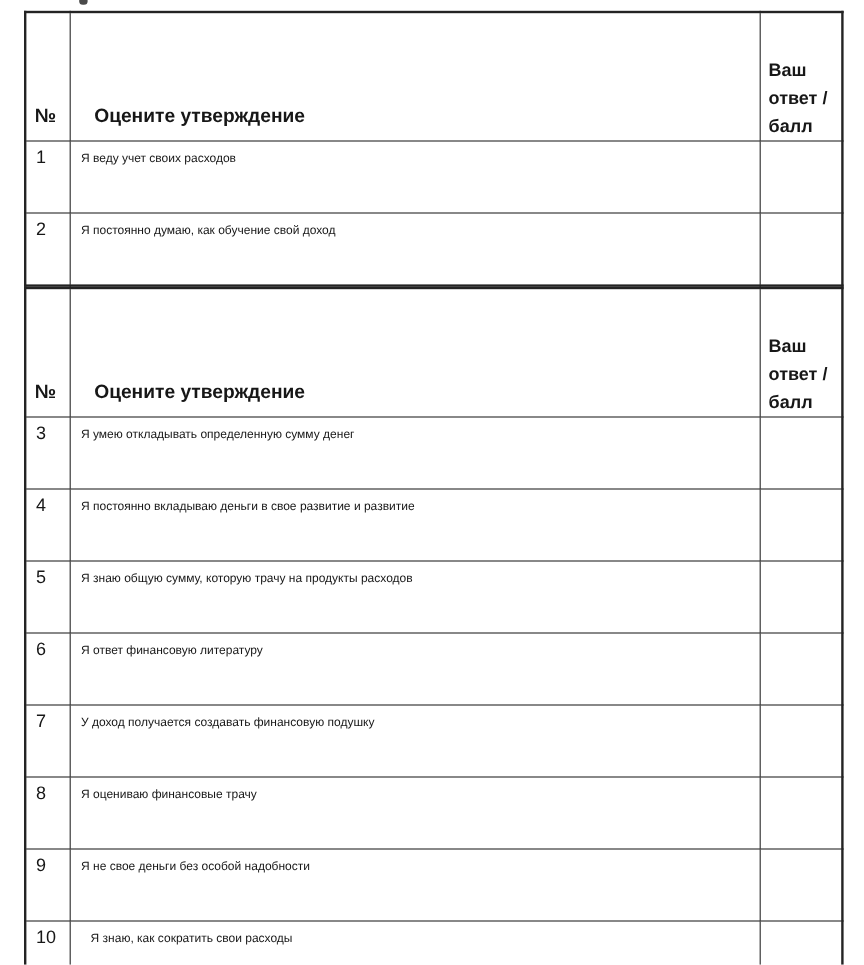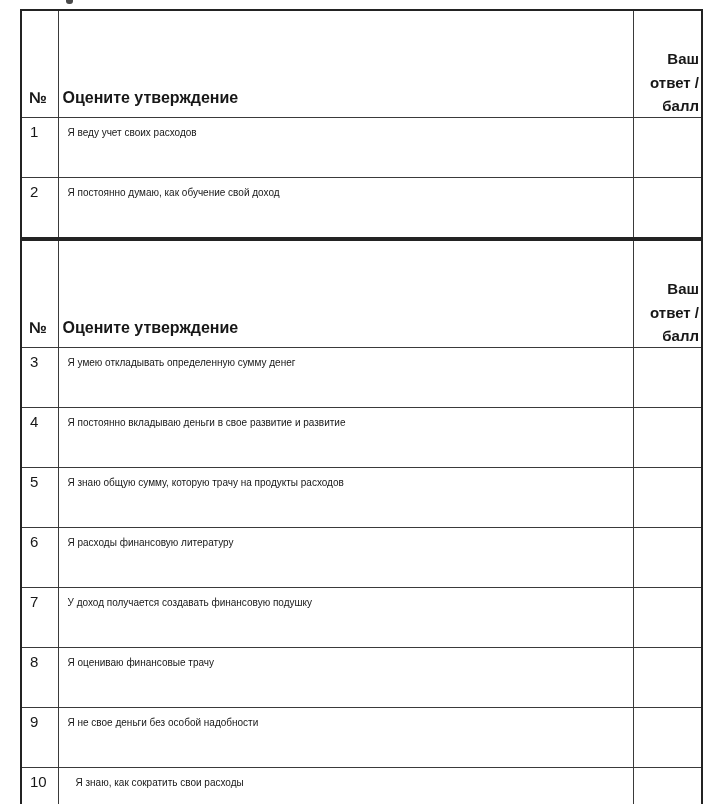--- a/index.html
+++ b/index.html
@@ -47,27 +47,26 @@
   }
   
   tr.header-row th {
     height: 96px;
     vertical-align: bottom;
     text-align: left;
     font-weight: bold;
     font-size: 16px;
     padding: 0 2px 10px 7px;
   }
-  tr.header-row th.h-stmt { padding-left: 4px; }
+  tr.header-row th.h-stmt { padding-left: 20px; }
   tr.header-row th.h-ans {
     padding-left: 7px;
     padding-bottom: 0;
     font-size: 15px;
     line-height: 1.55;
-    text-align: right;
   }
   tr.header-row th.h-ans span { display: block; }
   
   tr.body-row td {
     height: 50px;
     vertical-align: top;
     font-size: 10px;
   }
   tr.body-row td.num {
     padding: 5px 2px 0 8px;
@@ -147,21 +146,21 @@
         <td class="stmt">Я постоянно вкладываю деньги в свое развитие и развитие</td>
         <td class="answer-cell"></td>
       </tr>
       <tr class="body-row">
         <td class="num">5</td>
         <td class="stmt">Я знаю общую сумму, которую трачу на продукты расходов</td>
         <td class="answer-cell"></td>
       </tr>
       <tr class="body-row">
         <td class="num">6</td>
-        <td class="stmt">Я расходы финансовую литературу</td>
+        <td class="stmt">Я ответ финансовую литературу</td>
         <td class="answer-cell"></td>
       </tr>
       <tr class="body-row">
         <td class="num">7</td>
         <td class="stmt">У доход получается создавать финансовую подушку</td>
         <td class="answer-cell"></td>
       </tr>
       <tr class="body-row">
         <td class="num">8</td>
         <td class="stmt">Я оцениваю финансовые трачу</td>

